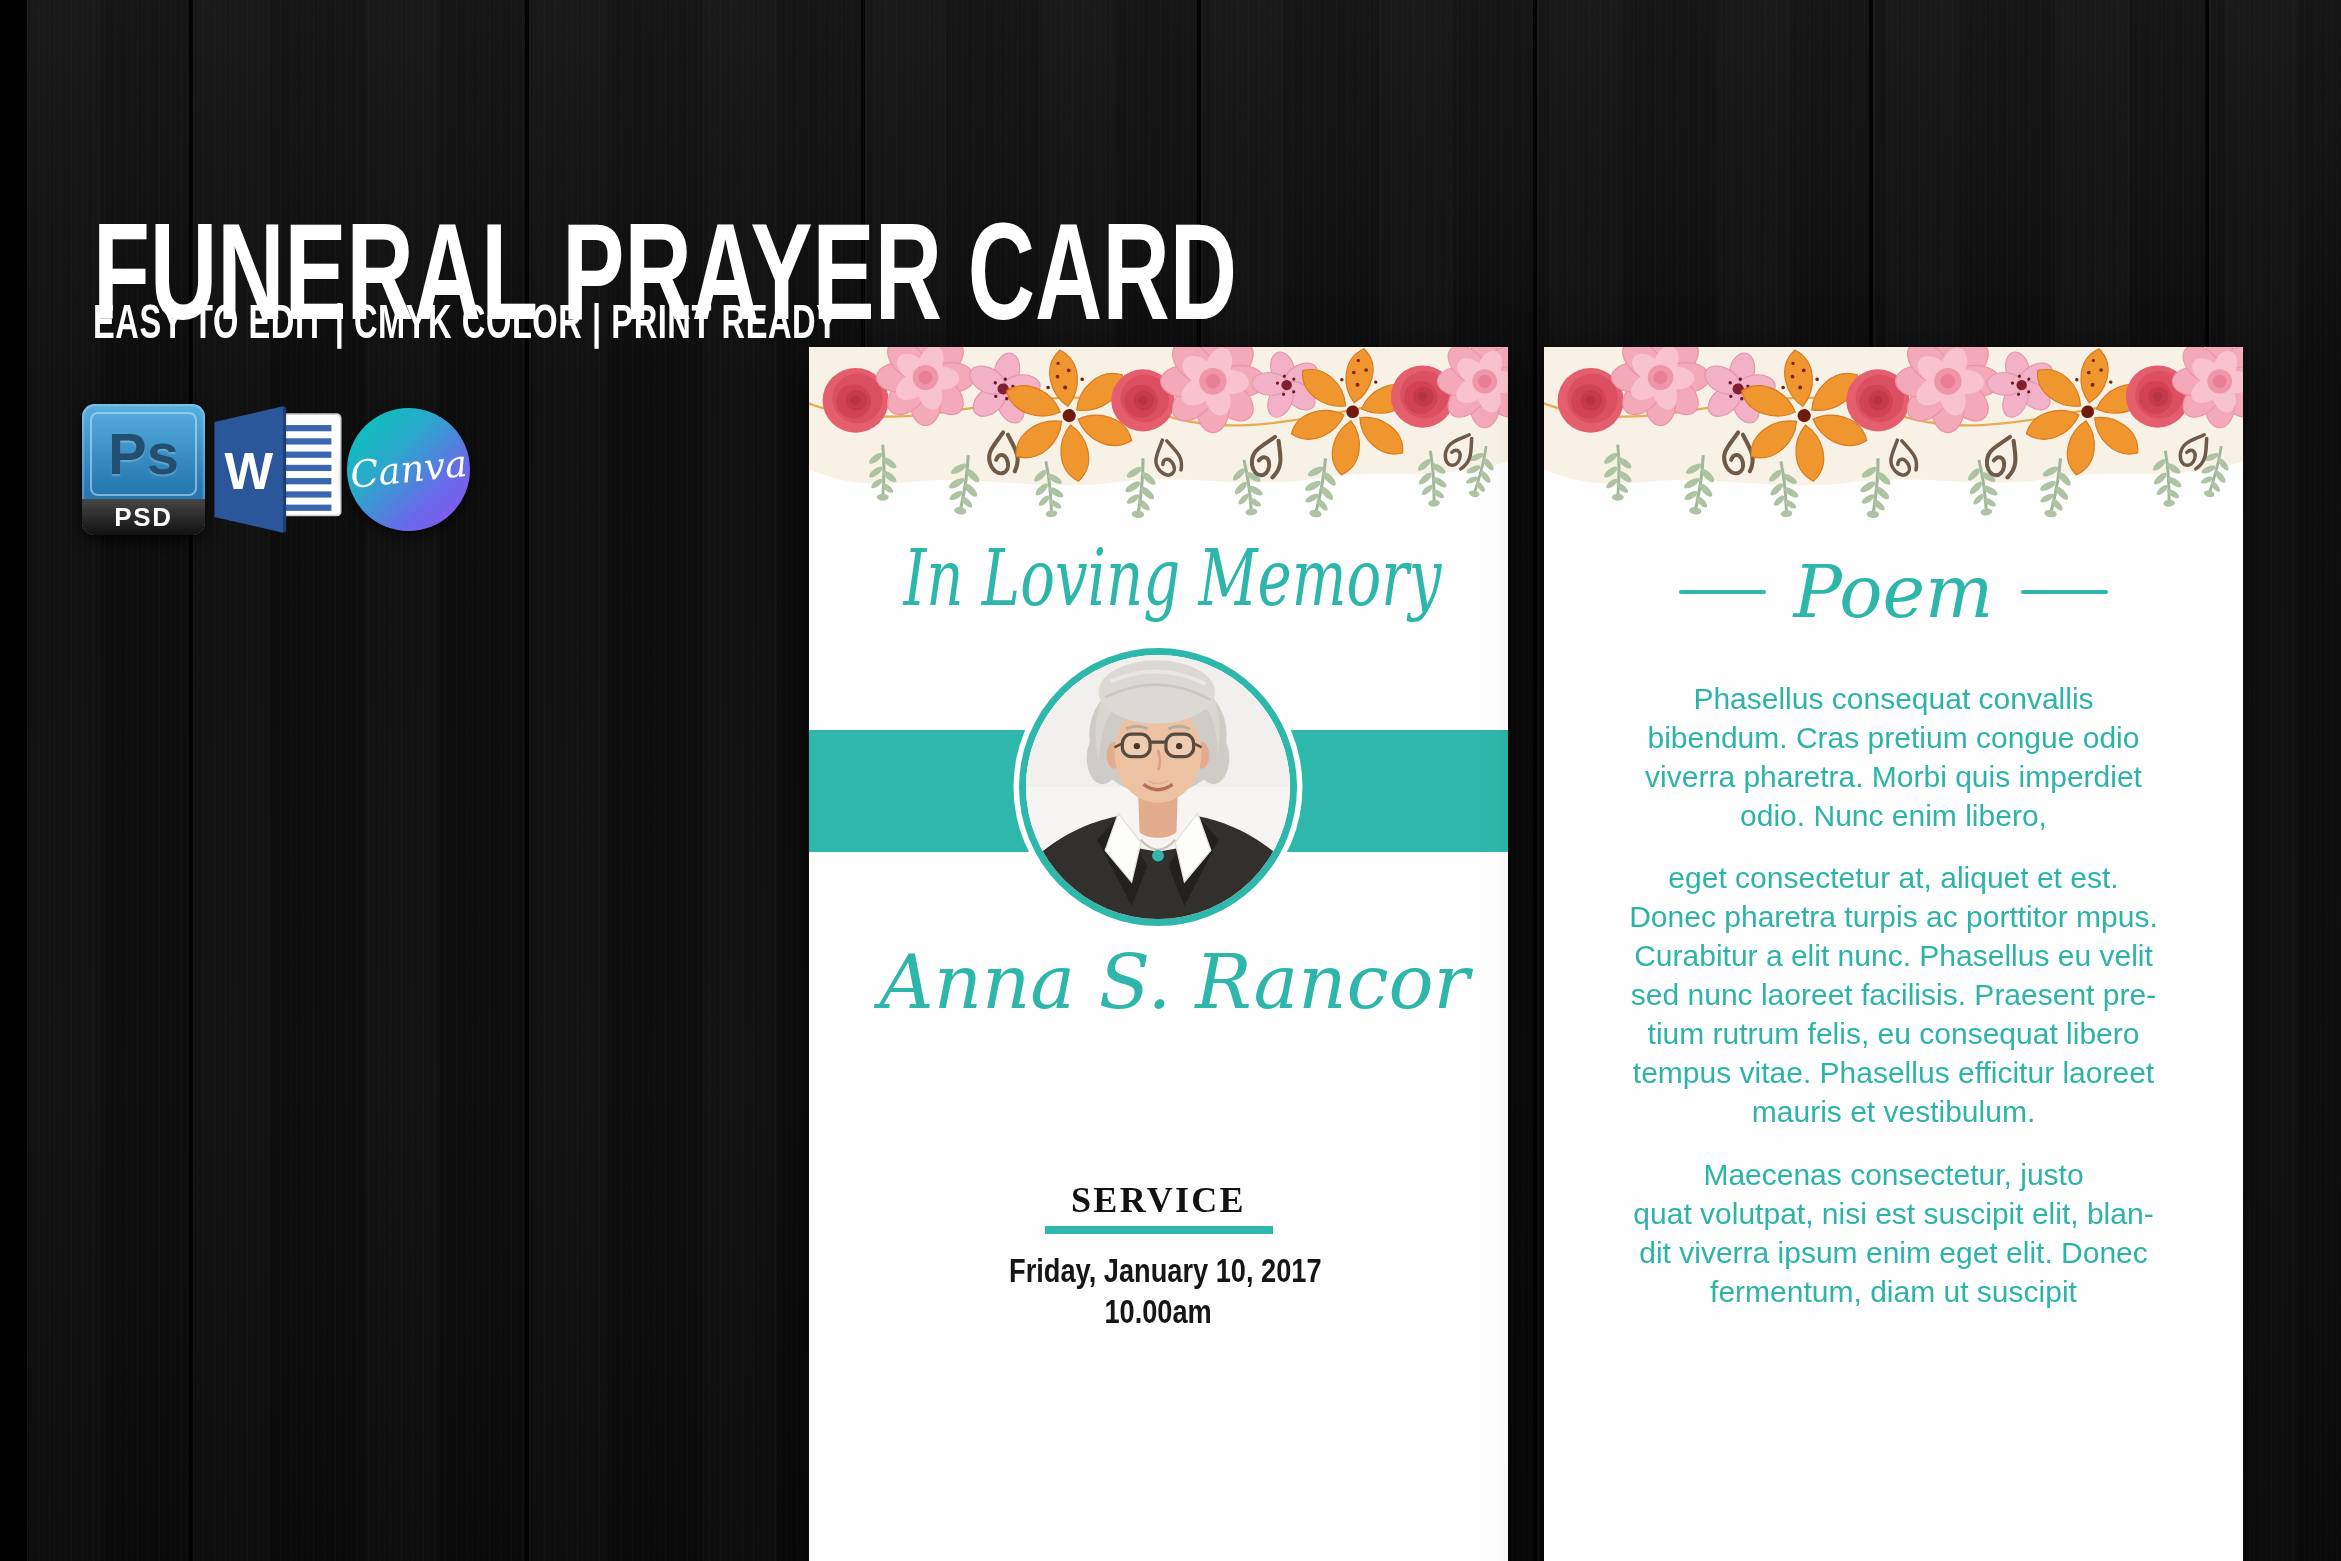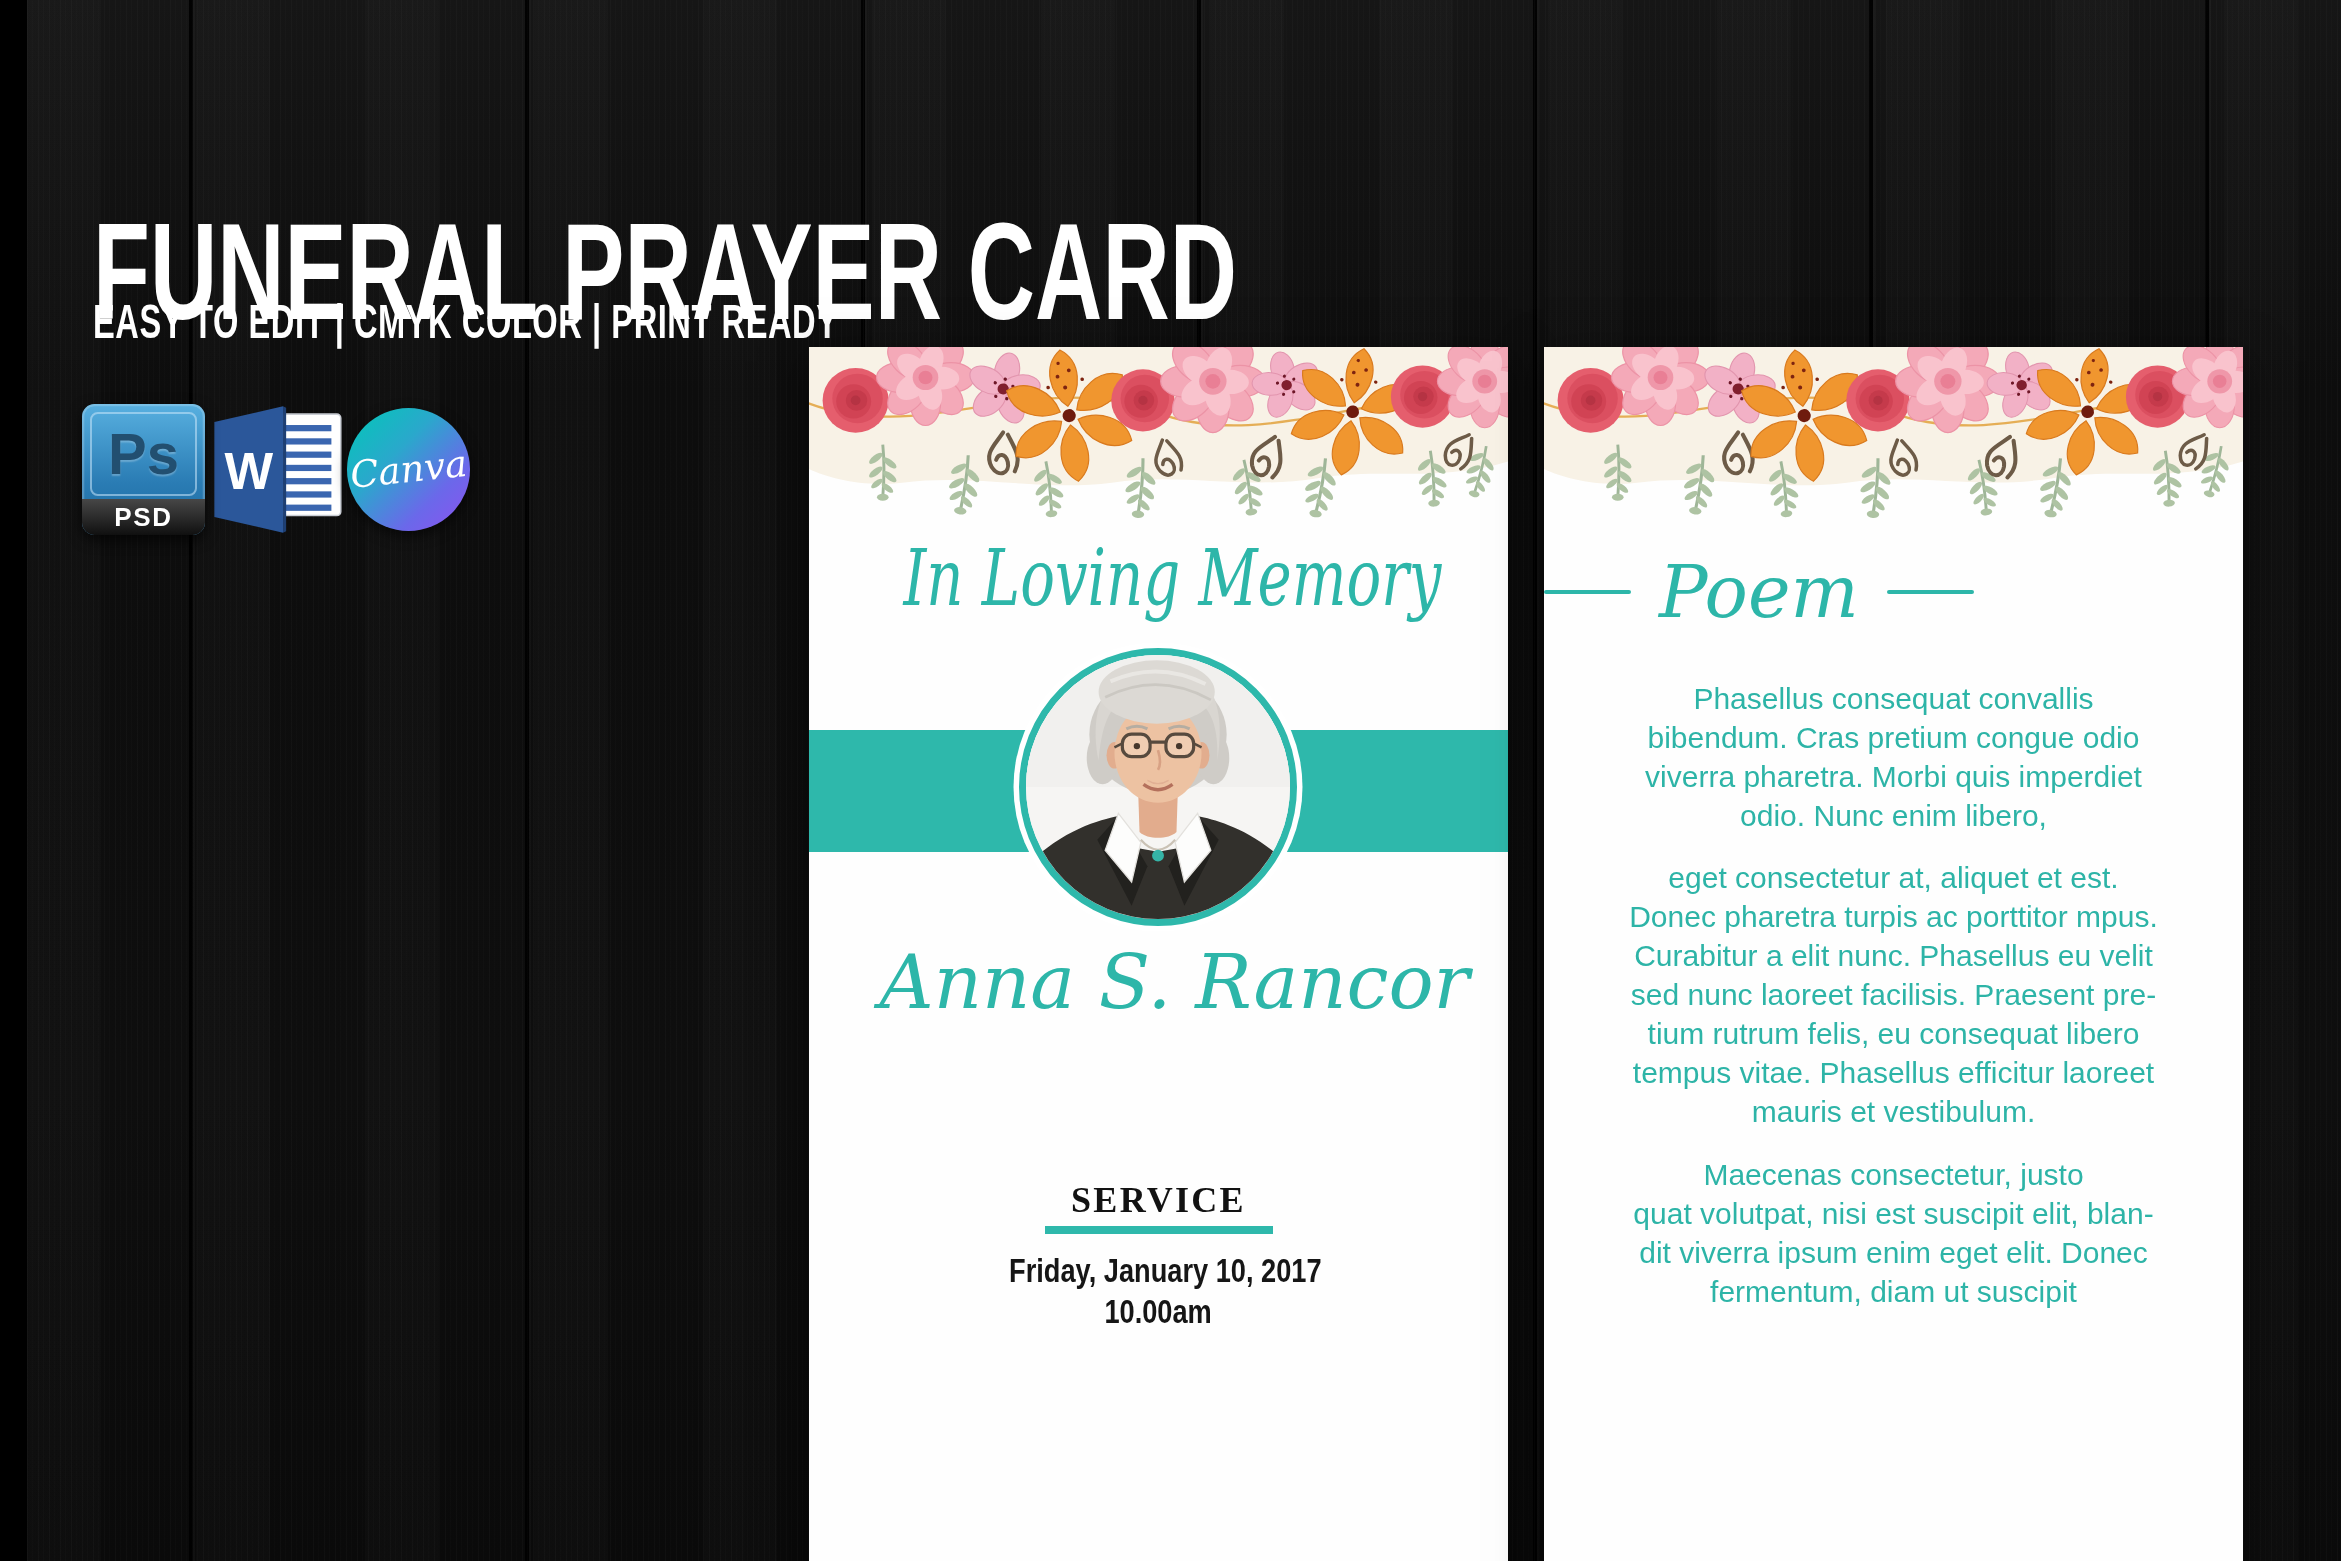--- a/index.html
+++ b/index.html
@@ -51,21 +51,21 @@
      font-style:italic;font-size:75px;line-height:1.15;white-space:nowrap;padding-left:32px;}
   .cond{display:inline-block;transform:scaleX(0.8);transform-origin:50% 50%;white-space:nowrap;}
   .dates{position:absolute;left:0;right:0;top:690px;text-align:center;font-size:34px;font-weight:700;color:#161616;}
   .service-label{position:absolute;left:0;right:0;top:832px;text-align:center;font-family:"Liberation Serif",serif;
      font-weight:700;font-size:36px;letter-spacing:2.3px;color:#121212;}
   .underline{position:absolute;left:50%;margin-left:-114px;top:879px;width:228px;height:7.8px;background:#2eb8ab;}
   .service-date{position:absolute;left:0;right:0;top:904px;text-align:center;font-size:34px;font-weight:700;color:#161616;padding-left:14px;}
   .service-time{position:absolute;left:0;right:0;top:945px;text-align:center;font-size:34px;font-weight:700;color:#161616;}
   .daisies{position:absolute;left:50%;margin-left:-187px;bottom:-74px;width:375px;height:187px;}
   
-  .poem-head{position:absolute;left:0;right:0;top:209px;display:flex;align-items:center;justify-content:flex-start;gap:28px;}
+  .poem-head{position:absolute;left:0;right:0;top:209px;display:flex;align-items:center;justify-content:center;gap:28px;}
   .poem-head .word{font-family:"DejaVu Serif",serif;font-style:italic;font-size:72px;line-height:1;}
   .dash{display:inline-block;width:87px;height:3.9px;background:#2db6a9;border-radius:2.3px;}
   .poem{position:absolute;left:47px;right:47px;top:332px;text-align:center;font-size:30px;line-height:39px;color:#2db4a7;}
   .poem p{margin:0 0 23.4px 0;white-space:pre-line;}
 </style>
 </head>
 <body>
 
 <div class="stage">
   <div class="wood"></div>

